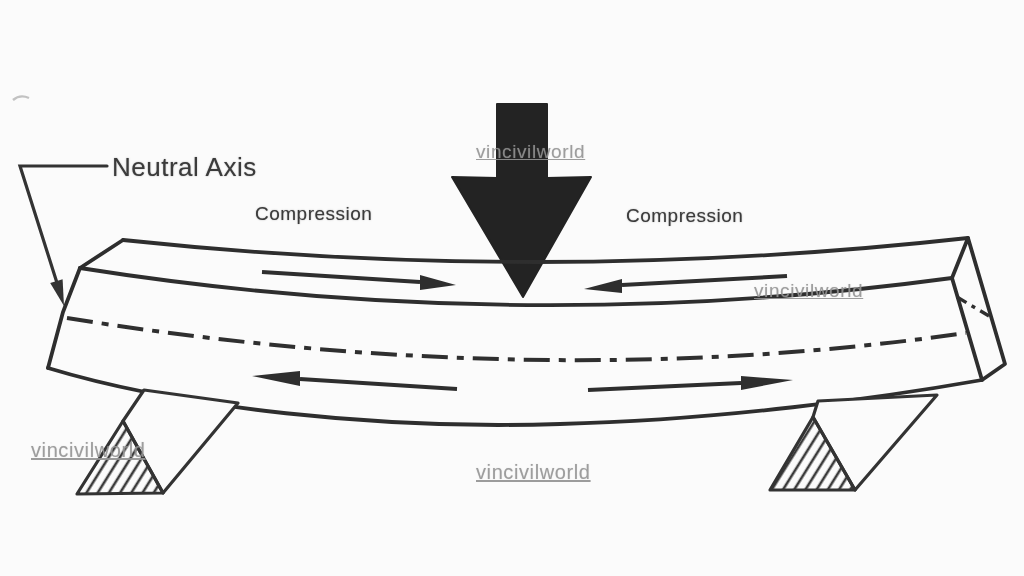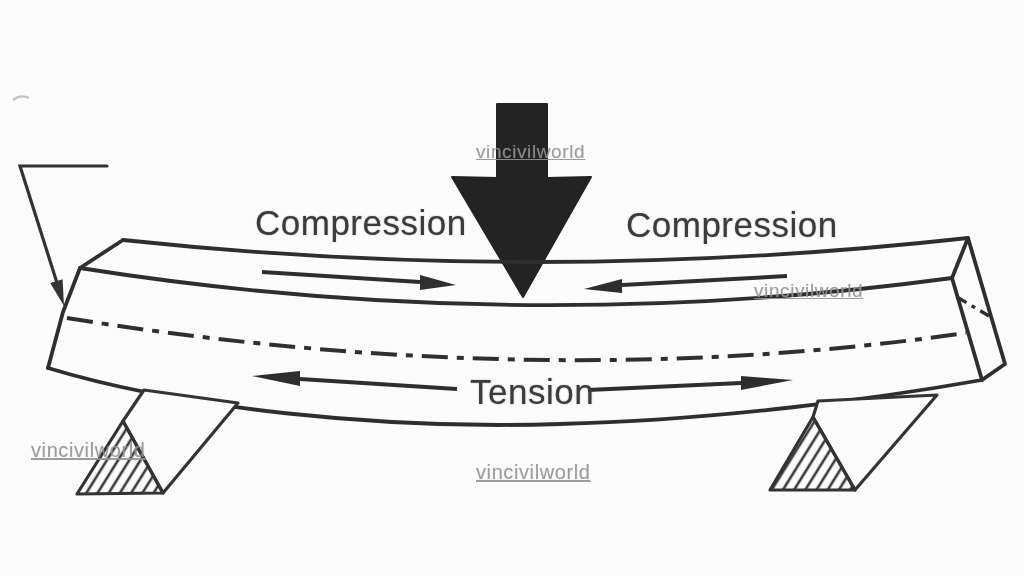--- a/index.html
+++ b/index.html
@@ -10,21 +10,21 @@
     overflow:hidden;
     font-family:"Liberation Sans", sans-serif;
   }
   .diagram-svg{
     position:absolute;left:0;top:0;
     filter:blur(0.4px);
   }
   .diagram-label{
     position:absolute;
     color:#3b3b3b;
-    font-size:35px;
+    font-size:19px;
     letter-spacing:0.5px;
     white-space:nowrap;
     text-shadow:0 0 1.4px rgba(70,70,70,0.55);
     user-select:none;
   }
   .label-neutral-axis{left:112px;top:152px;font-size:26px;}
   .label-compression-left{left:255px;top:203px;}
   .label-compression-right{left:626px;top:205px;}
   .label-tension{left:470px;top:372px;}
   .watermark{
@@ -107,22 +107,22 @@
       <path d="M 123,421 L 144,390 L 238,403 L 163,493 Z" fill="#fbfbfb"></path>
       <path d="M 123,421 L 163,493 L 77,494 Z" fill="url(#hatch)"></path>
     </g>
 
     <g stroke="#333" stroke-width="3.2" stroke-linejoin="round">
       <path d="M 813,417 L 818,401 L 937,395 L 855,490 Z" fill="#fbfbfb"></path>
       <path d="M 813,417 L 855,490 L 770,490 Z" fill="url(#hatch)"></path>
     </g>
   </svg>
 
+  <div class="diagram-label label-neutral-axis">Neutral Axis</div>
   <div class="diagram-label label-compression-left">Compression</div>
   <div class="diagram-label label-compression-right">Compression</div>
-  <div class="diagram-label label-tension">Tension</div>
 
   <div class="watermark wm-top-center">vincivilworld</div>
   <div class="watermark wm-right-mid">vincivilworld</div>
   <div class="watermark wm-bottom-left">vincivilworld</div>
   <div class="watermark wm-bottom-center">vincivilworld</div>
 
 </div>
 
 </body></html>

